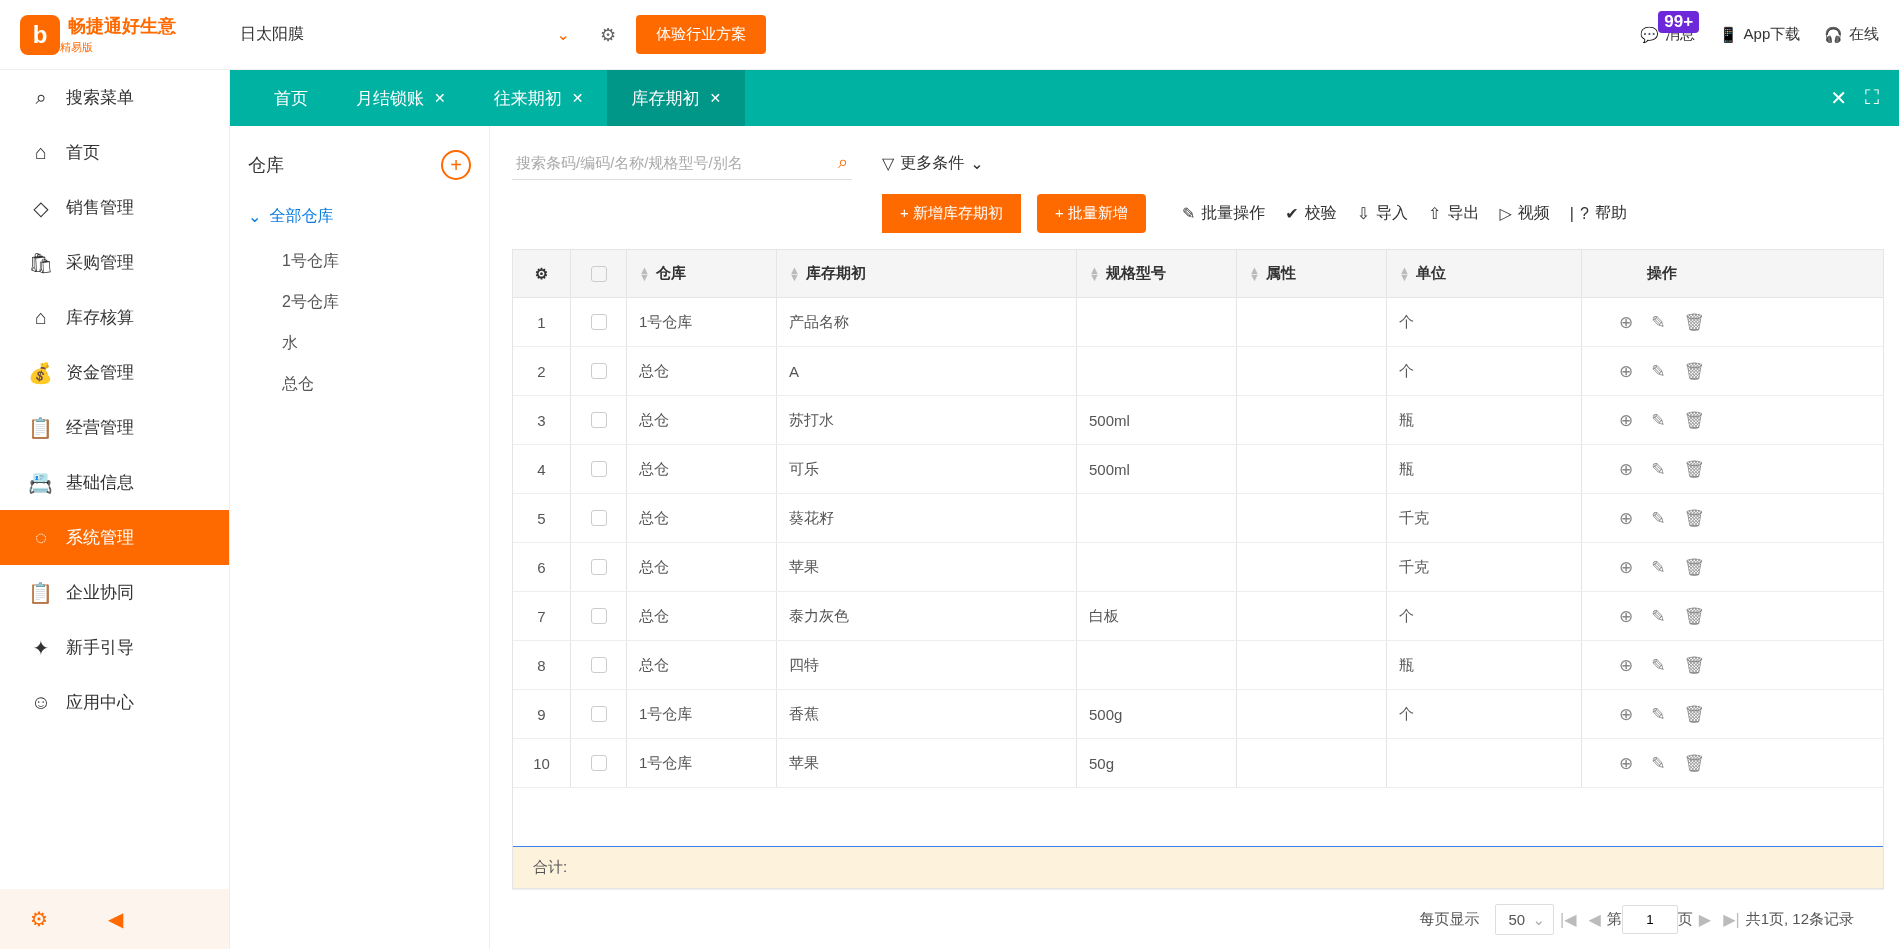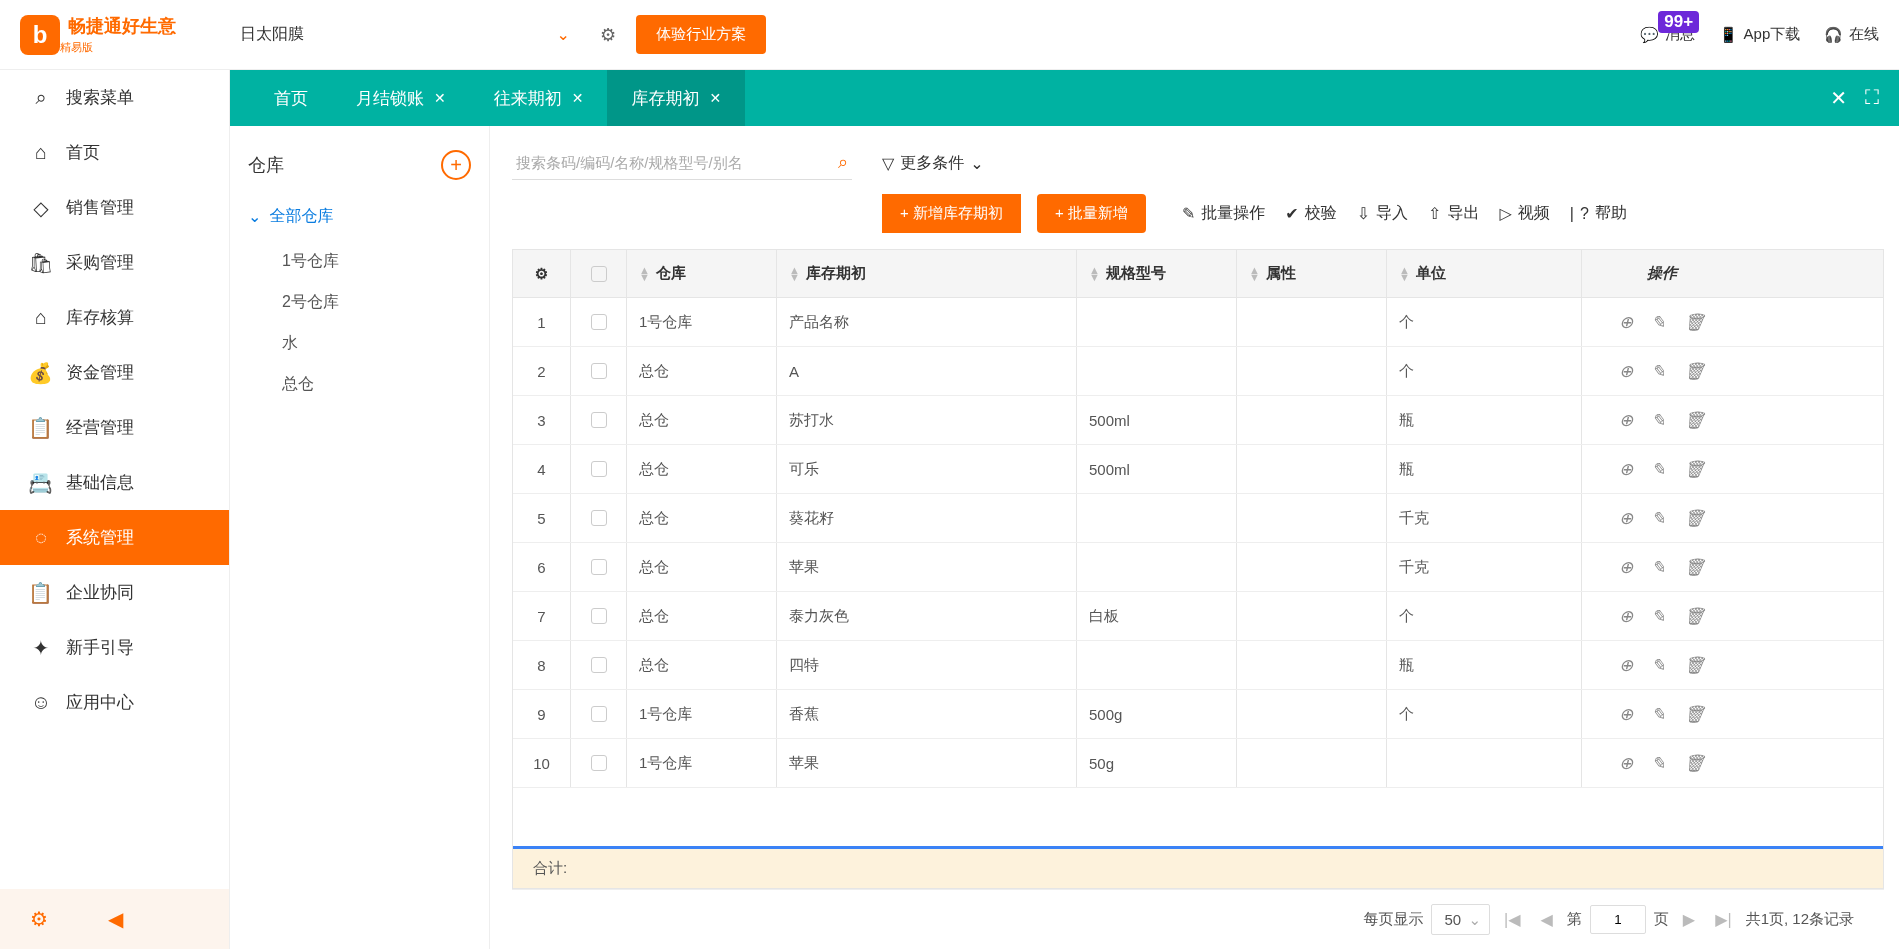--- a/index.html
+++ b/index.html
@@ -62,33 +62,33 @@
 .th, .td { display: flex; align-items: center; padding: 0 12px; font-size: 15px; border-right: 1px solid #e5e5e5; }
 .th { font-weight: bold; color: #333; position: relative; }
 .th .sort { color: #bbb; font-size: 11px; margin-right: 6px; display: flex; flex-direction: column; line-height: 7px; }
 .w-gear { width: 58px; justify-content: center; }
 .w-chk { width: 56px; justify-content: center; }
 .w-wh { width: 150px; }
 .w-name { width: 300px; }
 .w-spec { width: 160px; }
 .w-attr { width: 150px; }
 .w-unit { width: 195px; }
-.w-op { width: 160px; justify-content: center; border-right: none; font-style: italic; }
+.w-op { width: 160px; justify-content: center; border-right: none; }
 .tbody { flex: 1; overflow-y: auto; }
 .trow { display: flex; height: 49px; border-bottom: 1px solid #eee; }
 .td { color: #555; }
 .td.idx { justify-content: center; }
 .checkbox { width: 16px; height: 16px; border: 1px solid #ccc; border-radius: 3px; }
 .op-icons { display: flex; gap: 18px; color: #888; font-size: 17px; }
 .op-icons span { cursor: pointer; }
-.tfoot-sum { background: #fdf2dc; height: 42px; display: flex; align-items: center; padding: 0 20px; font-size: 15px; color: #555; border-top: 3px solid #3b82f6; }
-
-
-.pagination { height: 60px; display: flex; align-items: center; justify-content: flex-end; padding: 0 30px; gap: 8px; color: #555; font-size: 15px; border-top: 1px solid #eee; }
-.page-select { border: 1px solid #ddd; padding: 6px 28px 6px 12px; border-radius: 2px; position: relative; }
+.tfoot-sum { background: #fdf2dc; height: 42px; display: flex; align-items: center; padding: 0 20px; font-size: 15px; color: #555; border-top: 1px solid #3b82f6; }
+
+
+.pagination { height: 60px; display: flex; align-items: center; justify-content: flex-end; padding: 0 30px; gap: 0; color: #555; font-size: 15px; border-top: 1px solid #eee; }
+.page-select { border: 1px solid #ddd; padding: 6px 28px 6px 12px; border-radius: 2px; position: relative; margin-left: 16px; }
 .page-nav { color: #bbb; font-size: 16px; cursor: pointer; padding: 4px 6px; }
 .page-input { border: 1px solid #ddd; width: 56px; padding: 6px 8px; text-align: center; border-radius: 2px; }
 </style>
 </head>
 <body>
 
 <div class="header">
   <div class="logo">
     <div class="logo-icon">b</div>
     <div>

